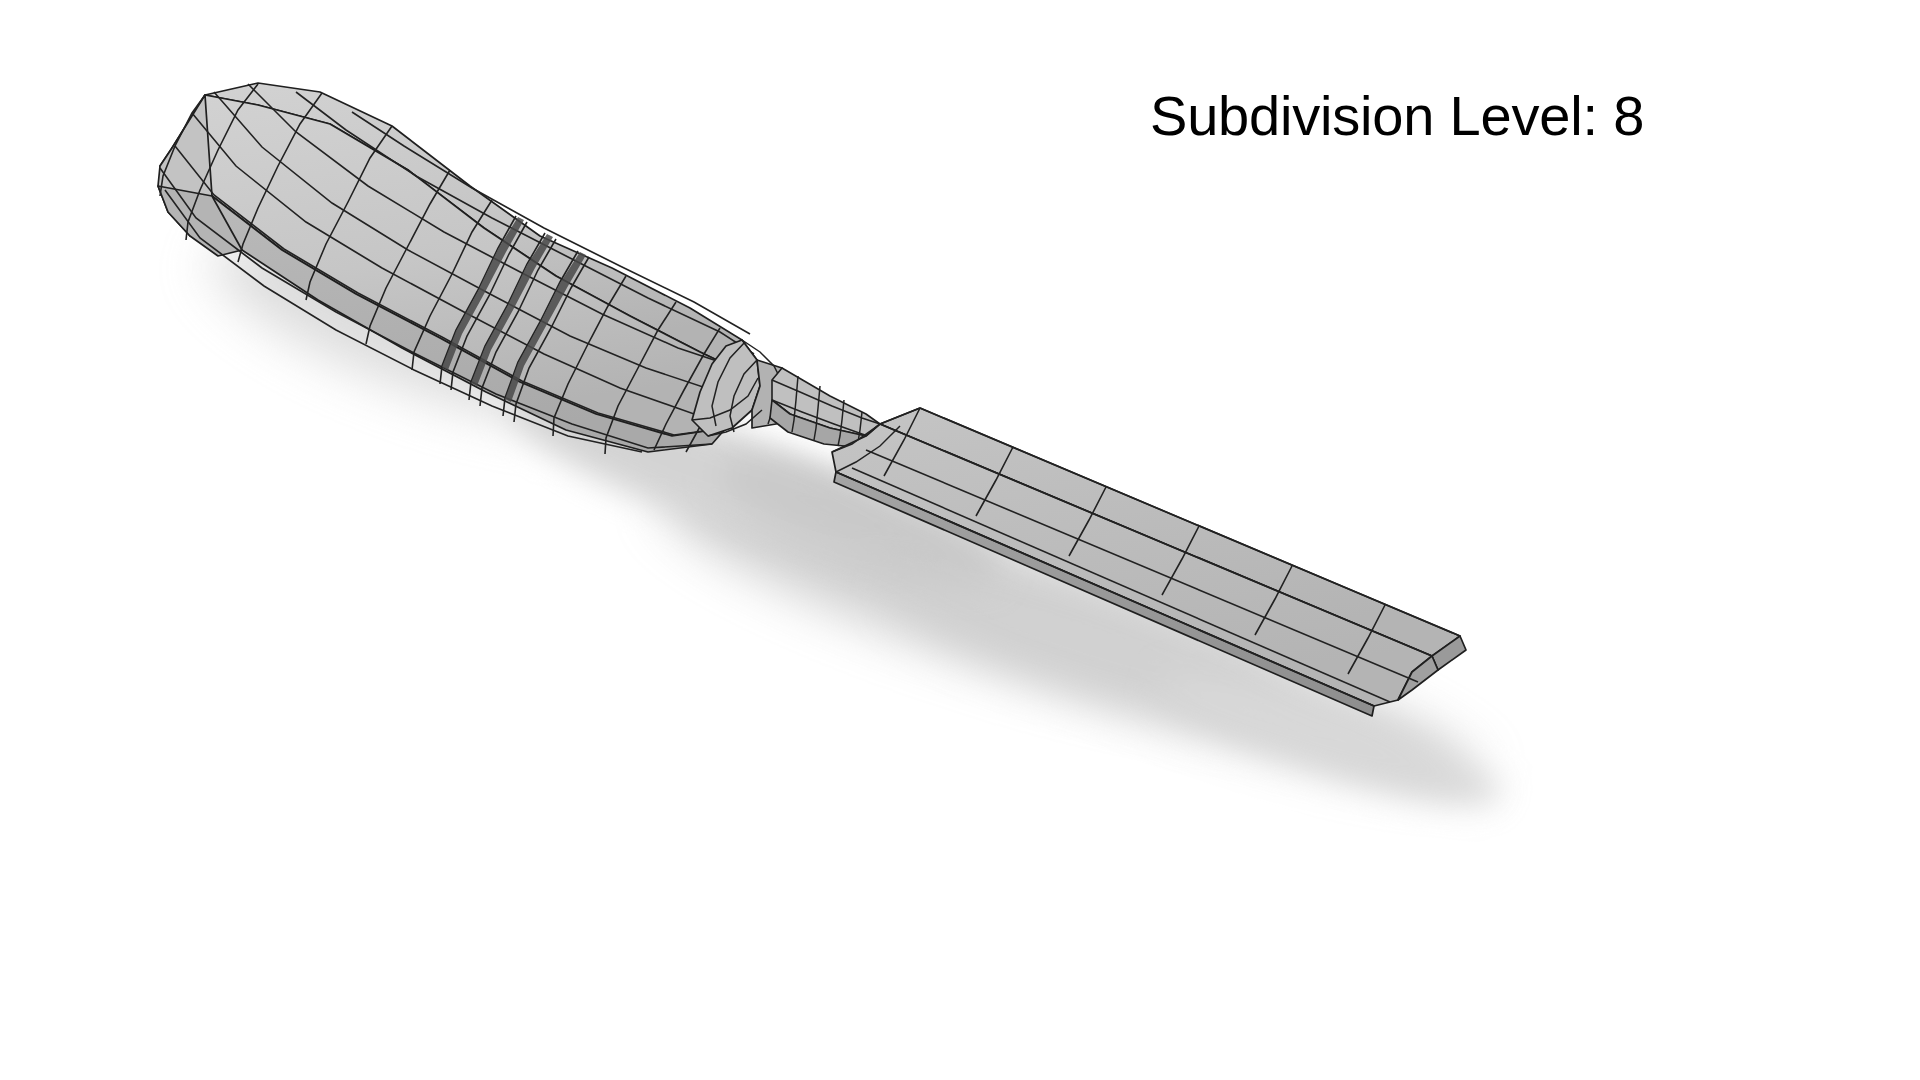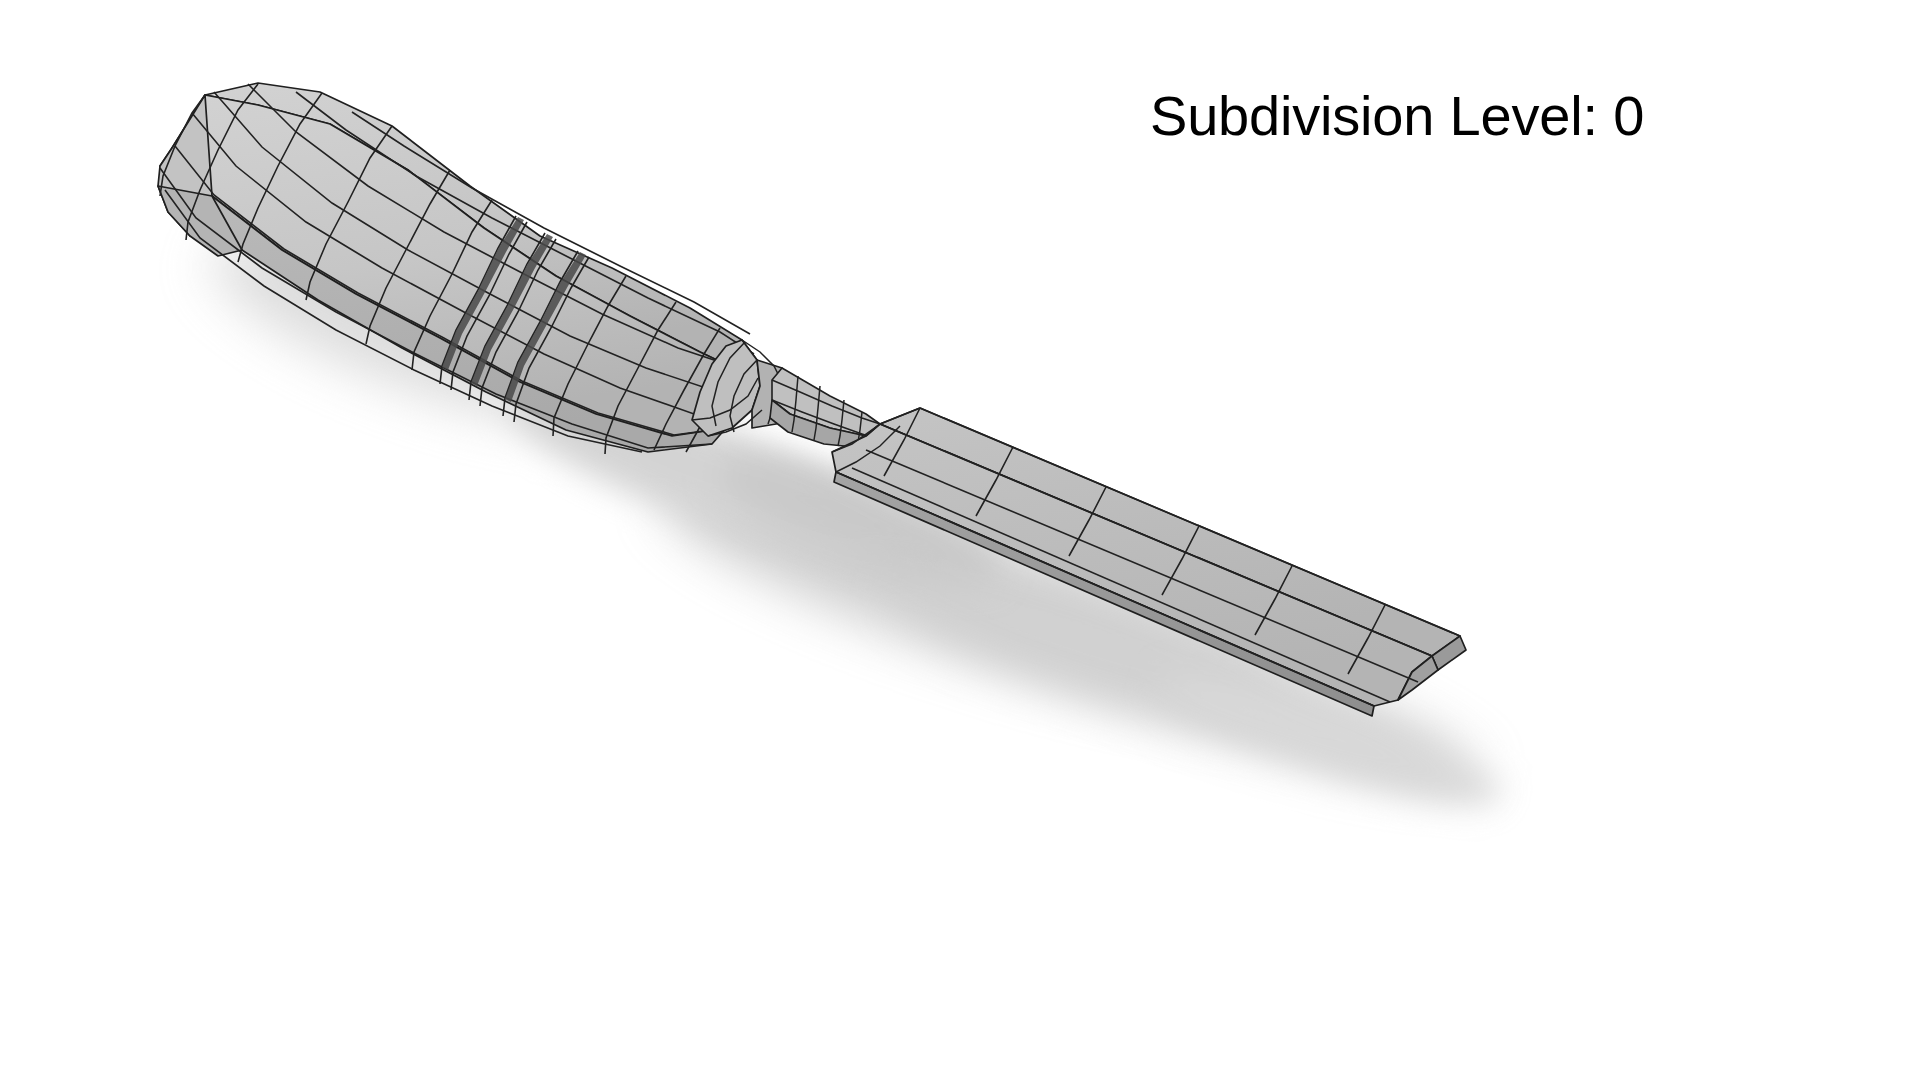--- a/index.html
+++ b/index.html
@@ -208,15 +208,15 @@
       <path d="M 836,472 L 1374,706"></path>
     </g>
 
     <g fill="none" stroke="#222222" stroke-width="1.5">
       <path d="M 866,436 L 880,424 L 920,408"></path>
       <path d="M 832,452 L 852,444 L 880,424"></path>
       <path d="M 836,472 L 856,462 L 880,446 L 900,426"></path>
     </g>
   </svg>
 
-  <div id="hud-label">Subdivision Level: 0</div>
+  <div id="hud-label">Subdivision Level: 8</div>
 
 </div>
 
 </body></html>

